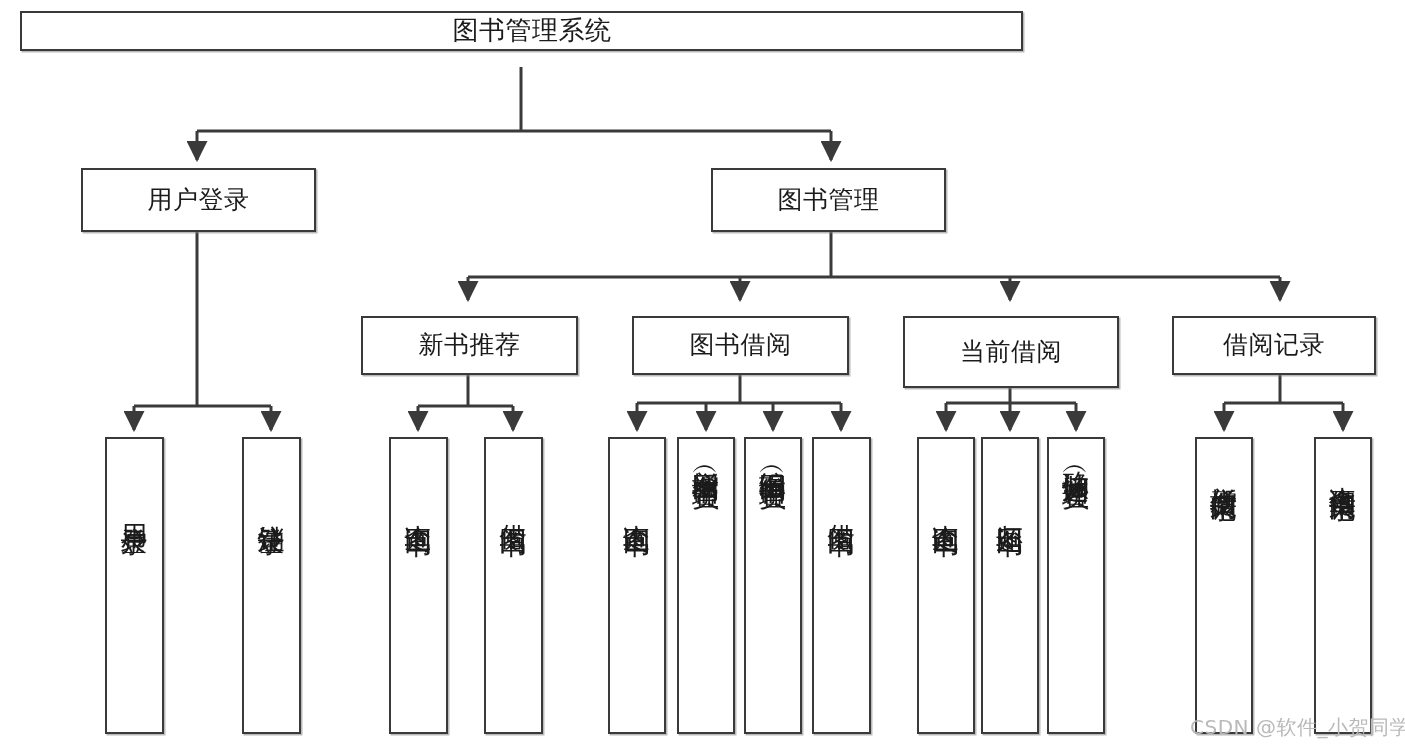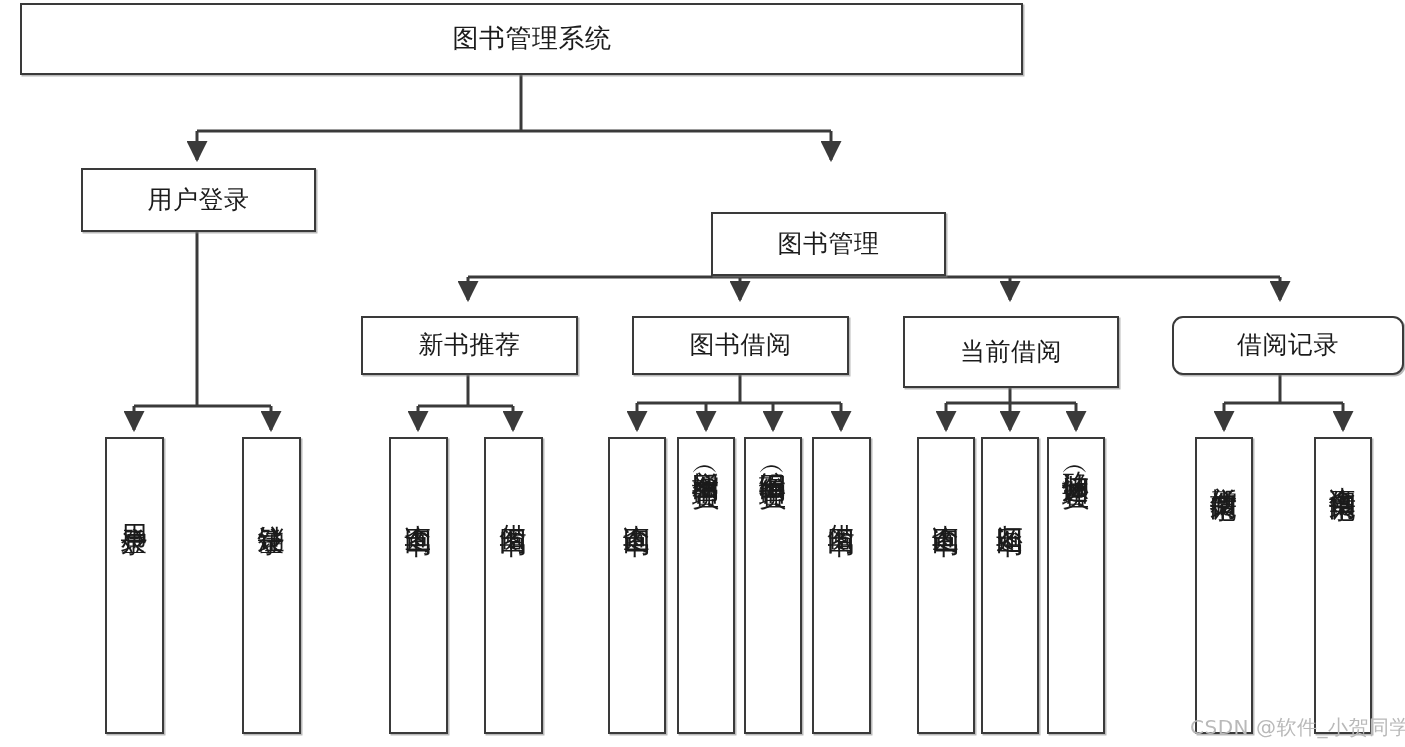--- a/index.html
+++ b/index.html
@@ -130,41 +130,41 @@
       <path d="M 1010 403 L 1010 430" marker-end="url(#arrow)"></path>
       <path d="M 1076 403 L 1076 430" marker-end="url(#arrow)"></path>
 
       <path d="M 1280 375 L 1280 403"></path>
       <path d="M 1224 403 L 1343 403"></path>
       <path d="M 1224 403 L 1224 430" marker-end="url(#arrow)"></path>
       <path d="M 1343 403 L 1343 430" marker-end="url(#arrow)"></path>
     </g>
   </svg>
 
-  <div class="node h" id="n-root" style="left:20px; top:3px; width:1003px; height:72px;padding-left:21px;">
+  <div class="node h" id="n-root" style="left:20px; top:11px; width:1003px; height:40px;padding-left:21px;">
     <span class="lbl">图书管理系统</span>
   </div>
 
   <div class="node h" style="left:81px; top:168px; width:235px; height:64px;">
     <span class="lbl">用户登录</span>
   </div>
-  <div class="node h" style="left:711px; top:168px; width:235px; height:64px;margin-top:44px;">
+  <div class="node h" style="left:711px; top:168px; width:235px; height:64px;">
     <span class="lbl">图书管理</span>
   </div>
 
   <div class="node h" style="left:361px; top:316px; width:217px; height:59px;">
     <span class="lbl">新书推荐</span>
   </div>
   <div class="node h" style="left:632px; top:316px; width:217px; height:59px;">
     <span class="lbl">图书借阅</span>
   </div>
   <div class="node h" style="left:903px; top:316px; width:216px; height:72px;">
     <span class="lbl">当前借阅</span>
   </div>
-  <div class="node h" style="left:1172px; top:316px; width:232px; height:59px;border-radius:11px;">
+  <div class="node h" style="left:1172px; top:316px; width:204px; height:59px;">
     <span class="lbl">借阅记录</span>
   </div>
 
   <div class="node v mid" style="left:105px; top:437px; width:59px; height:297px;">
     <span class="lbl">用户登录</span>
   </div>
   <div class="node v mid" style="left:242px; top:437px; width:59px; height:297px;">
     <span class="lbl">注销登录</span>
   </div>
 

